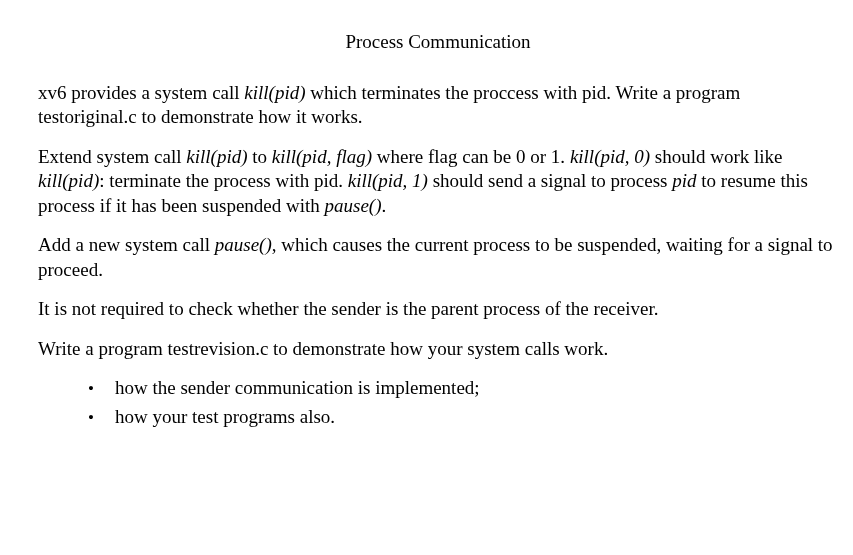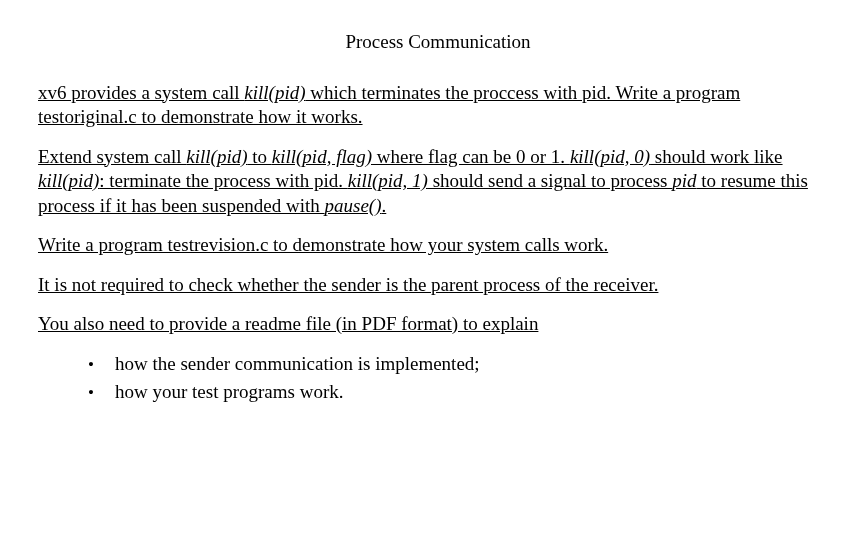--- a/index.html
+++ b/index.html
@@ -25,21 +25,20 @@
   }
   .title {
     font-size: 19px;
     font-weight: normal;
     text-align: center;
     margin: 0 0 26px 0;
   }
   .para {
     margin: 0 0 15px 0;
     text-align: left;
-    text-decoration: underline;
   }
   .it {
     font-style: italic;
   }
   .bullet-list {
     list-style: none;
     margin: 15px 0 0 0;
     padding: 0 0 0 50px;
   }
   .bullet-item {
@@ -59,27 +58,27 @@
   }
 </style>
 </head>
 <body>
 
 <div class="page">
   <h1 class="title">Process Communication</h1>
 
   <p class="para"><span>xv6 provides a system call </span><span class="it">kill(pid)</span><span> which terminates the proccess with pid. Write a program testoriginal.c to demonstrate how it works.</span></p>
   <p class="para"><span>Extend system call </span><span class="it">kill(pid)</span><span> to </span><span class="it">kill(pid, flag)</span><span> where flag can be 0 or 1. </span><span class="it">kill(pid, 0)</span><span> should work like </span><span class="it">kill(pid)</span><span>: terminate the process with pid. </span><span class="it">kill(pid, 1)</span><span> should send a signal to process </span><span class="it">pid</span><span> to resume this process if it has been suspended with </span><span class="it">pause()</span><span>.</span></p>
+  <p class="para"><span>Add a new system call </span><span class="it">pause()</span><span>, which causes the current process to be suspended, waiting for a signal to proceed.</span></p>
+  <p class="para"><span>It is not required to check whether the sender is the parent process of the receiver.</span></p>
   <p class="para"><span>Write a program testrevision.c to demonstrate how your system calls work.</span></p>
-  <p class="para"><span>It is not required to check whether the sender is the parent process of the receiver.</span></p>
-  <p class="para"><span>You also need to provide a readme file (in PDF format) to explain</span></p>
 
   <ul class="bullet-list">
     <li class="bullet-item">
       <span class="dot">•</span>
       <span class="bullet-text">how the sender communication is implemented;</span>
     </li>
     <li class="bullet-item">
       <span class="dot">•</span>
-      <span class="bullet-text">how your test programs work.</span>
+      <span class="bullet-text">how your test programs also.</span>
     </li>
   </ul>
 </div>
 
 </body></html>

